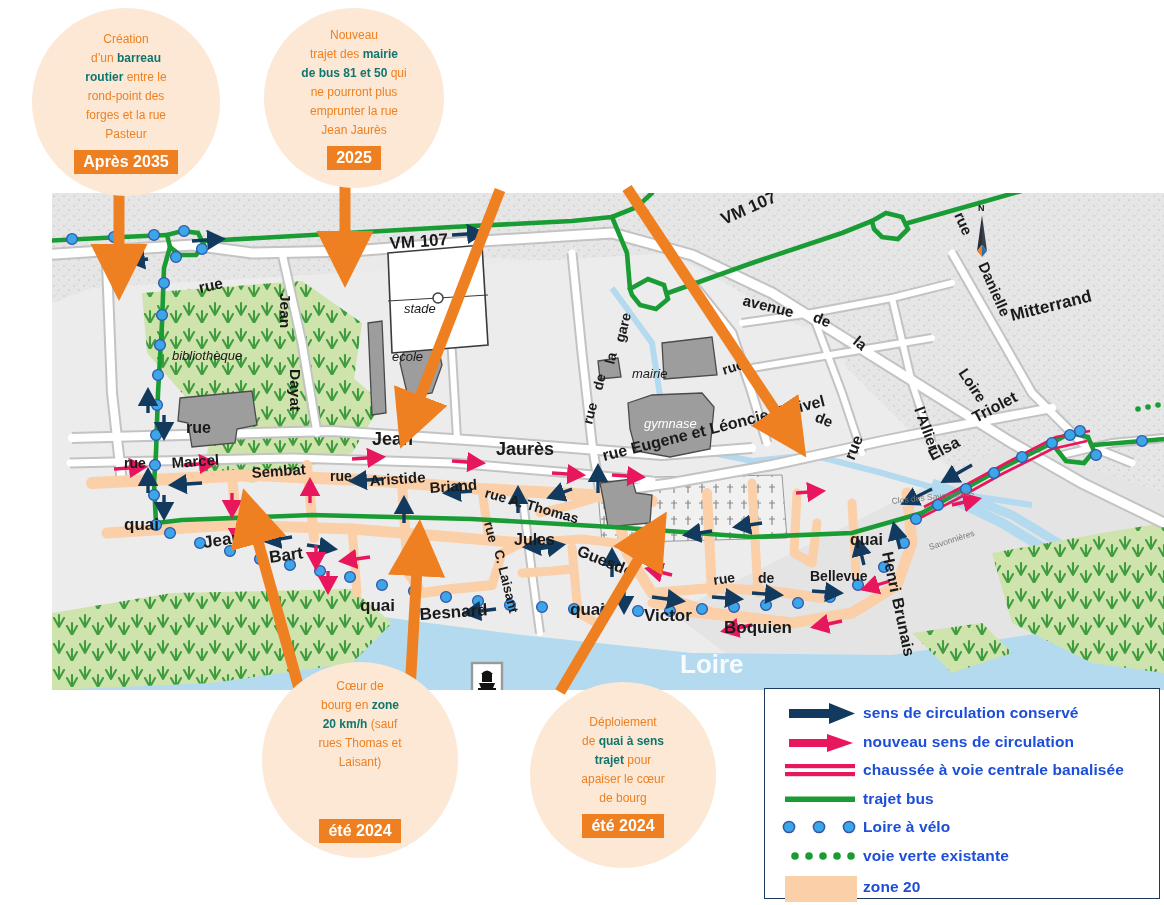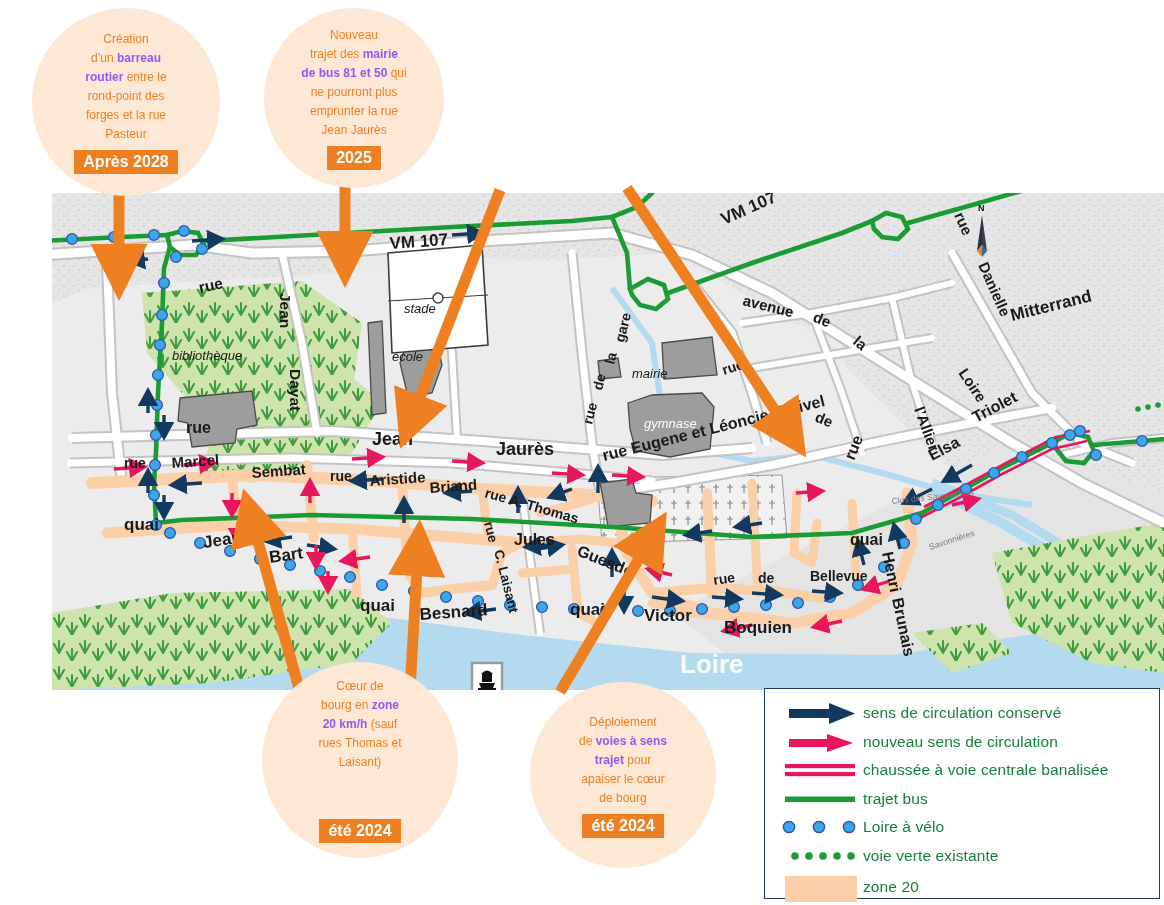--- a/index.html
+++ b/index.html
@@ -10,34 +10,34 @@
 
   
   #map{position:absolute;left:52px;top:193px;width:1112px;height:497px;overflow:hidden;background:#e9e9e9;}
   #mapsvg{position:absolute;left:0;top:0;}
 
   
   .bubble{position:absolute;border-radius:50%;background:#fce8d5;
           display:flex;flex-direction:column;align-items:center;justify-content:center;
           text-align:center;color:#ef8022;box-sizing:border-box;}
   .bubble .btxt{font-size:12px;line-height:19px;padding:0 16px;font-weight:400;}
-  .bubble .btxt b{font-weight:bold;color:#8b5cf6;}
+  .bubble .btxt b{font-weight:bold;color:#0f766e;}
   .badge{display:inline-block;background:#ef8022;color:#ffffff;font-weight:bold;
          font-size:16px;line-height:19px;padding:2px 9px 3px 9px;margin-top:6px;}
 
   
   .ptr{position:absolute;}
 
   
   #legend{position:absolute;left:764px;top:688px;width:396px;height:211px;
           background:#ffffff;border:1.2px solid #1b3c5e;box-sizing:border-box;
           padding:10px 0 0 0;}
   .lrow{display:flex;align-items:center;height:28.5px;padding-left:14px;}
   .lsym{width:84px;height:26px;position:relative;flex:0 0 84px;}
-  .llab{font-size:15.5px;color:#15803d;font-weight:normal;letter-spacing:.1px;}
+  .llab{font-size:15.5px;color:#1d4ed8;font-weight:bold;letter-spacing:.1px;}
 </style>
 </head>
 <body>
 
 <div id="stage">
 
   <div id="map">
     <svg id="mapsvg" width="1112" height="497" viewBox="0 0 1112 497" xmlns="http://www.w3.org/2000/svg">
       <defs>
         <pattern id="builtTex" width="10" height="10" patternUnits="userSpaceOnUse">
@@ -404,41 +404,41 @@
       <path d="M300 692 L252 520"></path>
       <path d="M410 690 L418 552"></path>
       <path d="M560 692 L650 540"></path>
     </g>
   </svg>
 
   <div class="bubble" style="left:32px;top:8px;width:188px;height:188px;">
     <div class="btxt">
       Création<br>d’un <b>barreau</b><br><b>routier</b> entre le<br>rond-point des<br>forges et la rue<br>Pasteur
     </div>
-    <span class="badge">Après 2028</span>
+    <span class="badge">Après 2035</span>
   </div>
 
   <div class="bubble" style="left:264px;top:8px;width:180px;height:180px;">
     <div class="btxt">
       Nouveau<br>trajet des <b>mairie</b><br><b>de bus 81 et 50</b> qui<br>ne pourront plus<br>emprunter la rue<br>Jean Jaurès
     </div>
     <span class="badge">2025</span>
   </div>
 
 
   <div class="bubble" style="left:262px;top:662px;width:196px;height:196px;gap:41px;">
     <div class="btxt">
       Cœur de<br>bourg en <b>zone</b><br><b>20 km/h</b> (sauf<br>rues Thomas et<br>Laisant)
     </div>
     <span class="badge">été 2024</span>
   </div>
 
   <div class="bubble" style="left:530px;top:682px;width:186px;height:186px;">
     <div class="btxt">
-      Déploiement<br>de <b>voies à sens</b><br><b>trajet</b> pour<br>apaiser le cœur<br>de bourg
+      Déploiement<br>de <b>quai à sens</b><br><b>trajet</b> pour<br>apaiser le cœur<br>de bourg
     </div>
     <span class="badge">été 2024</span>
   </div>
 
   <div id="legend">
 
     <div class="lrow">
       <div class="lsym">
         <svg width="84" height="26">
             <g>

